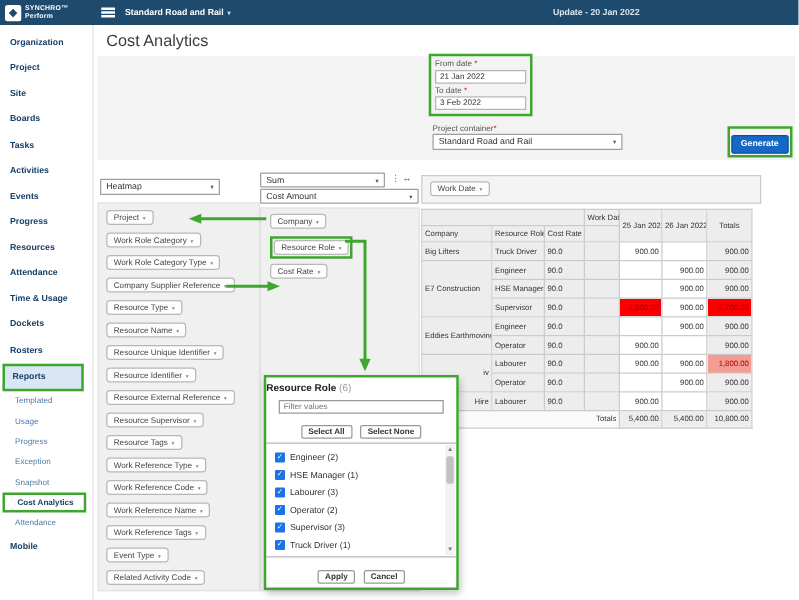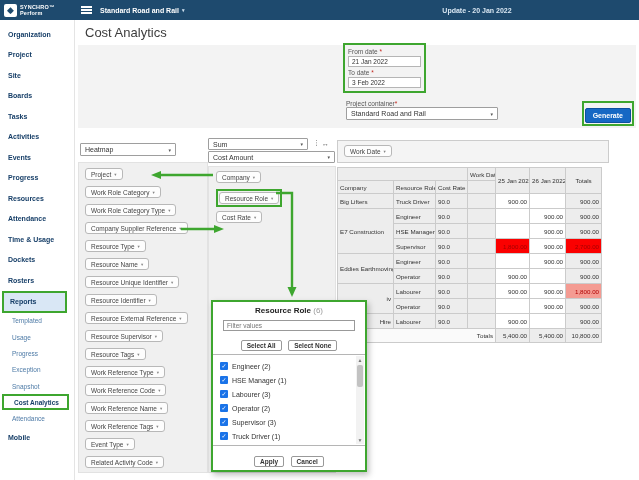--- a/index.html
+++ b/index.html
@@ -66,21 +66,21 @@
   .pivot-table td.obsc { text-align:right; }
   .pivot-table td.val { background:#fff; text-align:right; }
   .pivot-table td.tot { background:#ededed; }
   .pivot-table td.alert { background:#fb0000; color:#a40000; }
   .pivot-table td.warn { background:#f49b92; color:#b00000; }
   .pivot-table td.tlab { background:#fafafa; text-align:right; }
   .pivot-table td.tval { background:#ededed; text-align:right; }
 
   
   .popup { position:absolute; left:136px; top:280px; width:156px; height:172px; background:#fff; border:2px solid #3ea62f; box-shadow:2px 3px 6px rgba(0,0,0,0.25); z-index:70; }
-  .popup-title { text-align:center; font-size:8px; font-weight:bold; color:#222; margin-top:4px; }
+  .popup-title { text-align:left; font-size:8px; font-weight:bold; color:#222; margin-top:4px; }
   .popup-title .cnt { color:#999; font-weight:normal; }
   .popup-filter { display:block; margin:5px auto 3px auto; width:132px; height:11px; font-size:6.5px; border:1px solid #999; padding:0 3px; color:#333; font-family:"Liberation Sans",sans-serif; }
   .popup-btnrow { text-align:center; margin:1px 0 2px 0; }
   .pbtn { font-size:6.5px; font-weight:bold; color:#333; border:1px solid #999; background:#fff; border-radius:2px; padding:1px 5px; margin:0 1px; cursor:pointer; font-family:"Liberation Sans",sans-serif; }
   .popup-list { position:relative; border-top:1px solid #b5b5b5; border-bottom:1px solid #b5b5b5; height:92px; margin-top:2px; padding:4px 12px 0 7px; }
   .opt { display:flex; align-items:center; gap:4px; height:14px; }
   .cb { width:8px; height:8px; background:#1a73e8; border-radius:1px; color:#fff; font-size:6px; line-height:8px; text-align:center; flex:0 0 auto; cursor:pointer; }
   .opt-label { font-size:7px; color:#333; }
   .vscroll { position:absolute; right:1px; top:1px; bottom:1px; width:8px; background:#f2f2f2; }
   .sarrow { font-size:5px; color:#777; text-align:center; height:8px; line-height:8px; cursor:pointer; }

